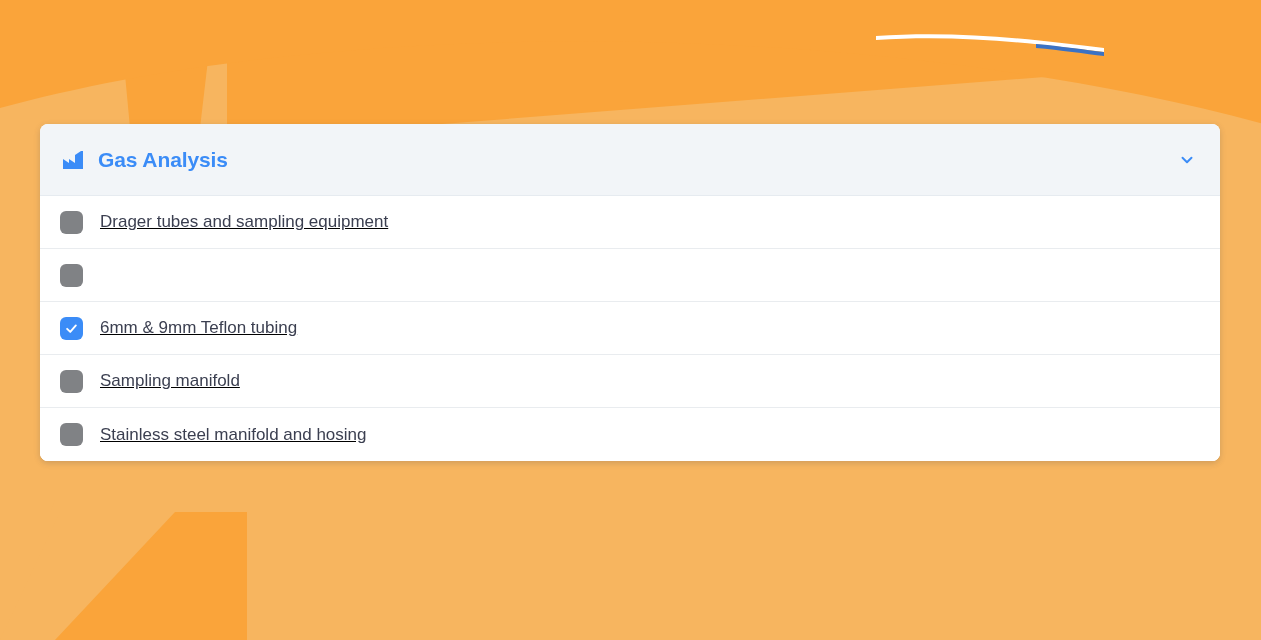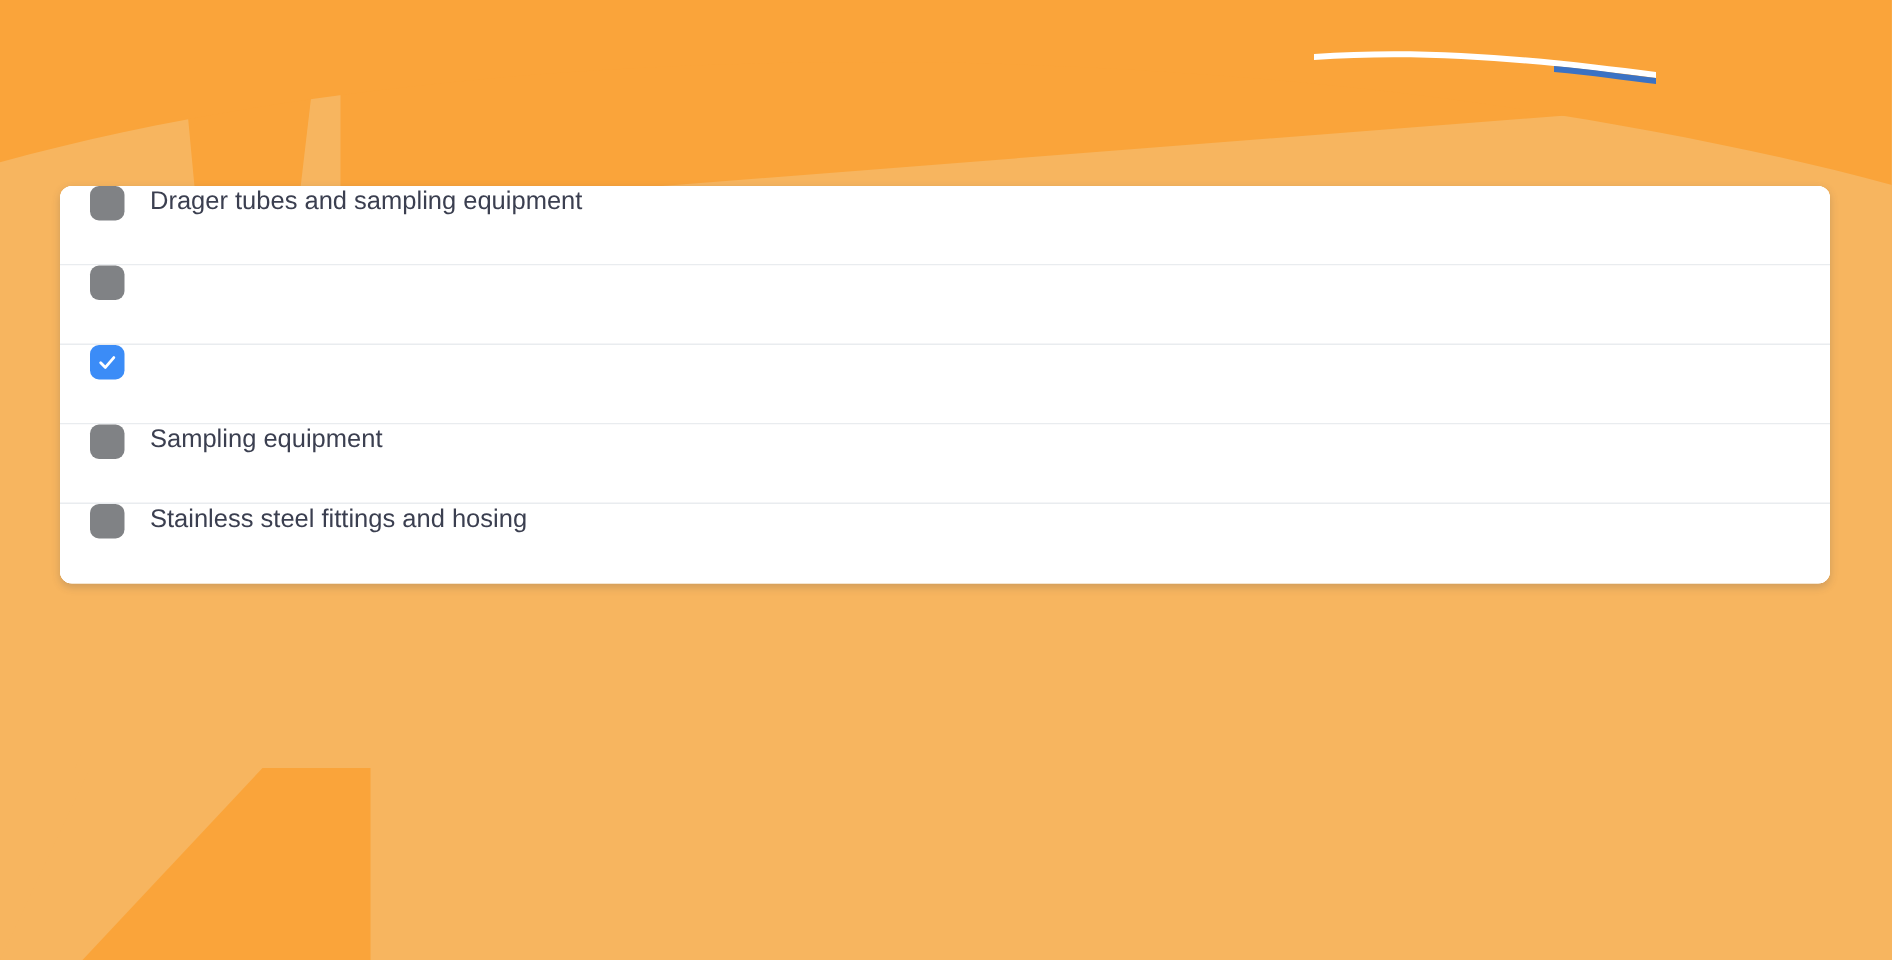--- a/index.html
+++ b/index.html
@@ -75,26 +75,28 @@
     justify-content: center;
     cursor: pointer;
   }
 
   
   .list {
     background: #ffffff;
   }
   .list-row {
     display: flex;
+    align-items: center;
     height: 53px;
     padding: 0 20px 0 20px;
     box-sizing: border-box;
     border-bottom: 1px solid #e9ecef;
     background: #ffffff;
     cursor: pointer;
+    text-decoration: underline;
   }
   .list-row:last-child {
     border-bottom: none;
   }
 
   .checkbox {
     width: 23px;
     height: 23px;
     border-radius: 6px;
     background: #808285;
@@ -130,20 +132,33 @@
     <path d="M876 36 C 960 30, 1040 40, 1104 48 L1104 52 C 1040 44, 960 34, 876 40 Z" fill="#ffffff"></path>
     <path d="M1036 44 C 1060 46, 1086 50, 1104 52 L1104 56 C 1086 54, 1060 50, 1036 48 Z" fill="#3b72c4"></path>
     <path d="M0 500 L55 500 L0 640 Z" fill="#f7b55f"></path>
     <path d="M55 640 L175 512 L247 512 L247 640 Z" fill="#faa43a"></path>
     <path d="M0 512 L60 512 L0 640 Z" fill="#f7b55f"></path>
   </svg>
 </div>
 
 <div class="card">
 
+  <div class="card-header">
+    <span class="header-icon">
+      <svg width="24" height="24" viewBox="0 0 24 24" xmlns="http://www.w3.org/2000/svg">
+        <path d="M2 21 L2 11 L8 15 L8 11 L14 15 L14 7 L20 3 L22 3 L22 21 Z" fill="#3b8cf7"></path>
+      </svg>
+    </span>
+    <span class="header-title">Gas Analysis</span>
+    <span class="chevron">
+      <svg width="18" height="18" viewBox="0 0 24 24" xmlns="http://www.w3.org/2000/svg">
+        <path d="M6 9 L12 15 L18 9" stroke="#3b8cf7" stroke-width="2.6" fill="none" stroke-linecap="round" stroke-linejoin="round"></path>
+      </svg>
+    </span>
+  </div>
 
   <div class="list">
 
     <div class="list-row">
       <span class="checkbox">
         
       </span>
       <span class="row-label">Drager tubes and sampling equipment</span>
     </div>
 
@@ -153,30 +168,31 @@
       </span>
     </div>
 
 
     <div class="list-row">
       <span class="checkbox checked">
         <svg class="tick" width="15" height="15" viewBox="0 0 24 24" xmlns="http://www.w3.org/2000/svg">
           <path d="M5 12.5 L10 17.5 L19 7" stroke="#ffffff" stroke-width="3" fill="none" stroke-linecap="round" stroke-linejoin="round"></path>
         </svg>
       </span>
+      <span class="row-label">6mm &amp; 9mm Teflon tubing</span>
     </div>
 
     <div class="list-row">
       <span class="checkbox">
         
       </span>
-      <span class="row-label">Sampling equipment</span>
+      <span class="row-label">Sampling manifold</span>
     </div>
 
     <div class="list-row">
       <span class="checkbox">
         
       </span>
-      <span class="row-label">Stainless steel fittings and hosing</span>
+      <span class="row-label">Stainless steel manifold and hosing</span>
     </div>
 
   </div>
 </div>
 
 </body></html>

